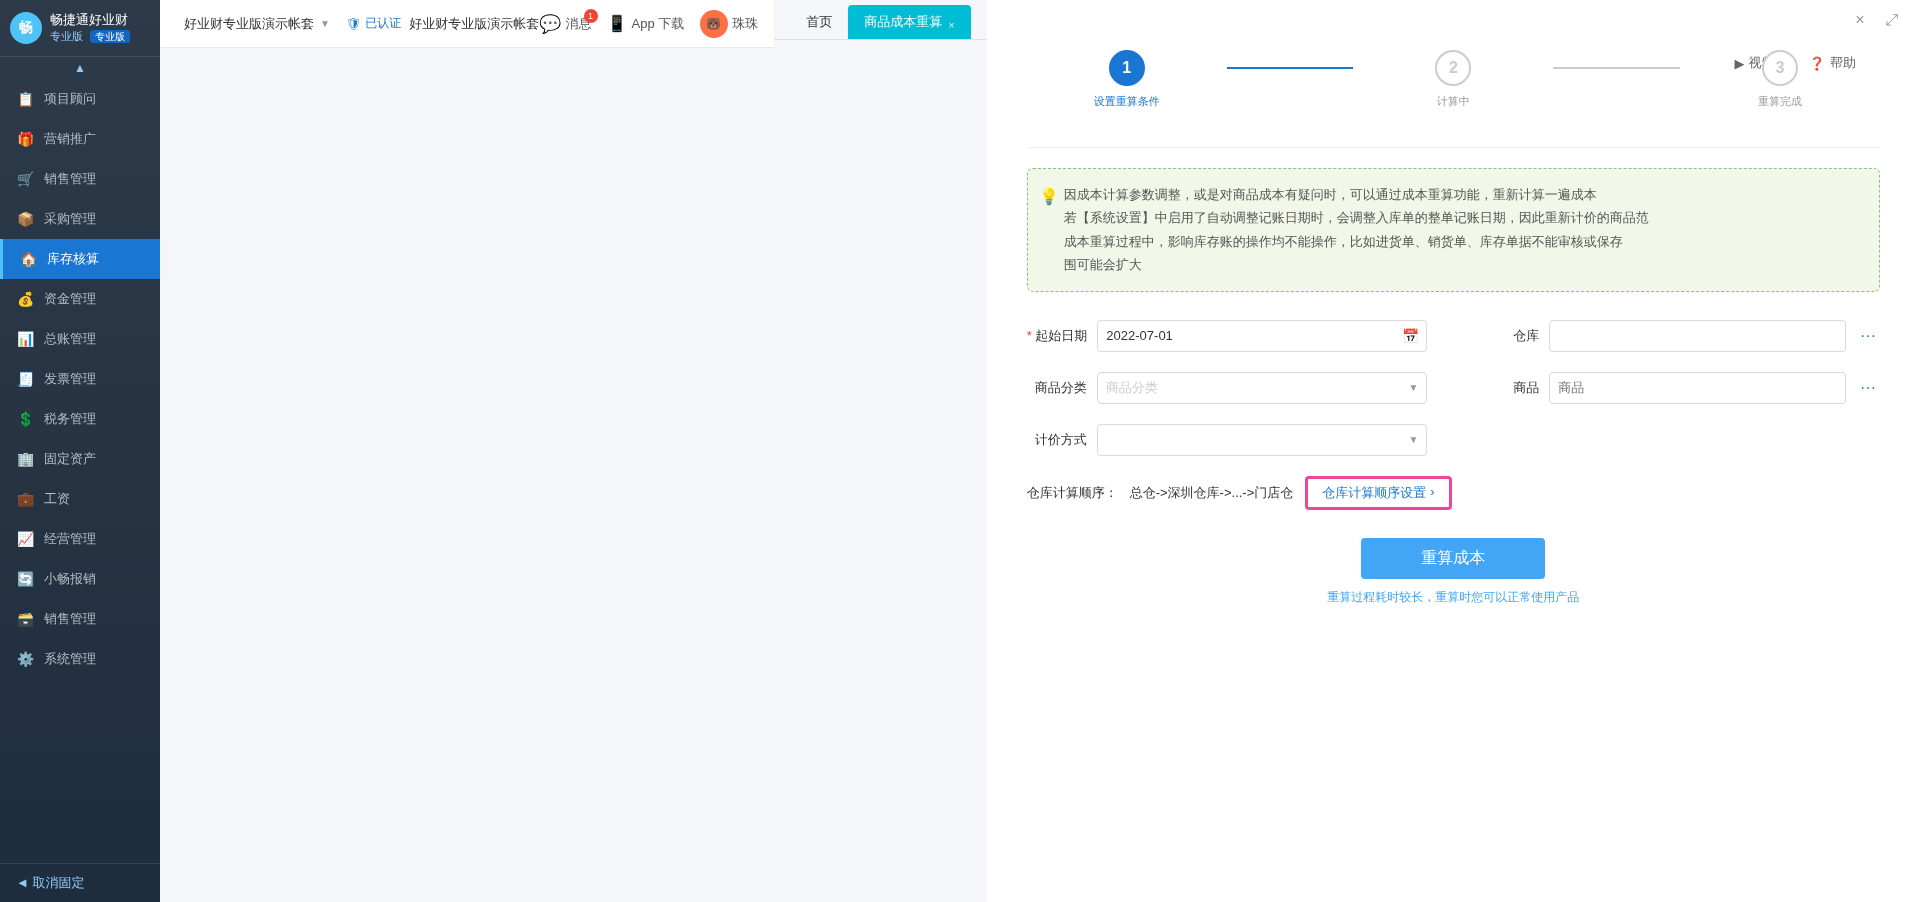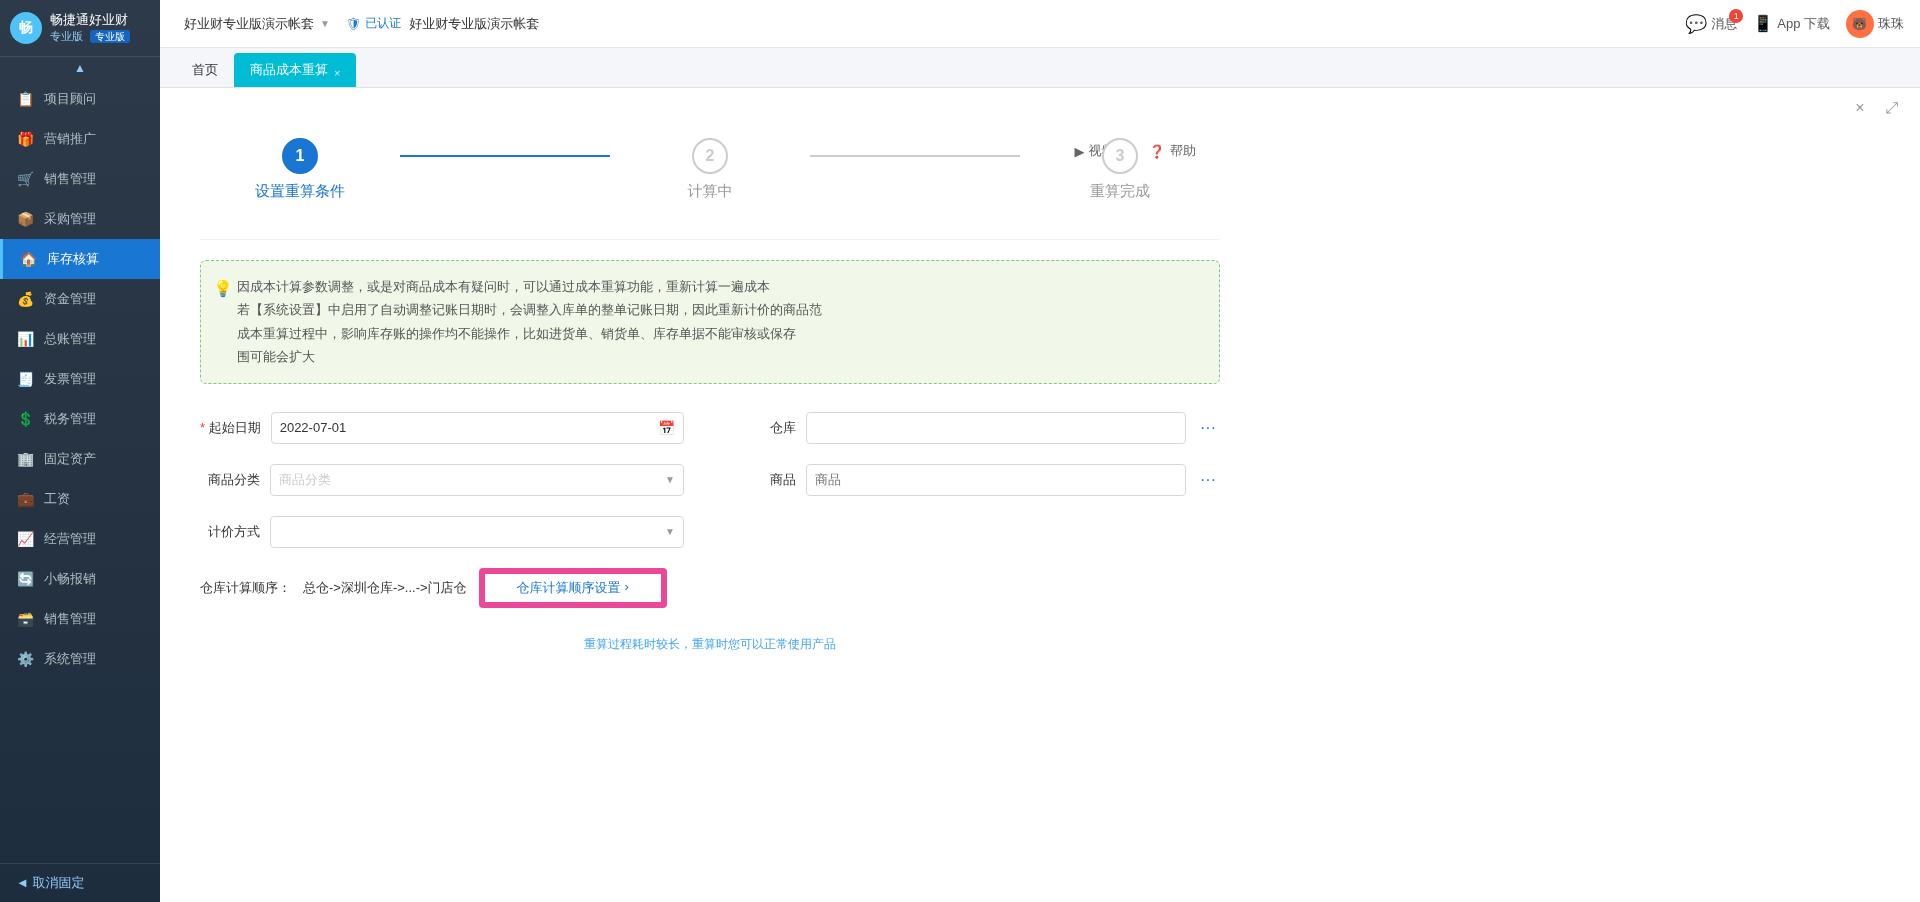--- a/index.html
+++ b/index.html
@@ -62,21 +62,21 @@
       font-size: 13px;
       border-top: 1px solid rgba(255,255,255,0.1);
     }
     .sidebar-scroll-btn {
       display: flex; align-items: center; justify-content: center;
       color: #90caf9; font-size: 12px; padding: 4px;
       cursor: pointer;
     }
 
     
-    .main-area { flex: 1; display: flex; flex-direction: column; background: #f5f6fa; overflow: hidden; }
+    .main-area { flex: 1; display: flex; flex-direction: row; background: #f5f6fa; overflow: hidden; }
 
     
     .topbar {
       height: 48px;
       background: white;
       display: flex;
       align-items: center;
       padding: 0 16px;
       border-bottom: 1px solid #e8e8e8;
       flex-shrink: 0;
@@ -153,21 +153,21 @@
       width: 36px; height: 36px; border-radius: 50%;
       display: flex; align-items: center; justify-content: center;
       font-size: 16px; font-weight: bold;
       border: 2px solid #ccc;
       background: white;
       color: #ccc;
       z-index: 2;
     }
     .step-circle.active { background: #1976d2; border-color: #1976d2; color: white; }
     .step-circle.inactive { background: white; border-color: #ccc; color: #ccc; }
-    .step-label { font-size: 15px; color: #333; text-align: left; }
+    .step-label { font-size: 11px; color: #333; text-align: left; }
     .step-label.active { color: #1976d2; font-weight: 500; }
     .step-label.inactive { color: #999; }
 
     .step-connector {
       flex: 1;
       height: 2px;
       background: #ccc;
       margin-top: 17px;
       max-width: 260px;
     }
@@ -215,22 +215,22 @@
     }
     .form-select .chevron { color: #999; font-size: 10px; }
 
     .form-dots { color: #1976d2; font-size: 16px; cursor: pointer; padding: 0 4px; }
 
     
     .warehouse-order { display: flex; align-items: center; gap: 12px; margin-bottom: 28px; }
     .warehouse-label { font-size: 13px; color: #333; }
     .warehouse-value { font-size: 13px; color: #333; }
     .warehouse-btn {
-      padding: 5px 32px;
-      border: 6px solid #ec4899;
+      padding: 5px 14px;
+      border: 3px solid #ec4899;
       border-radius: 4px;
       color: #1976d2;
       font-size: 13px;
       cursor: pointer;
       display: flex; align-items: flex-start; gap: 4px;
       background: white;
     }
 
     
     .recalc-section { display: flex; flex-direction: column; align-items: center; gap: 10px; margin-top: 10px; }
@@ -474,18 +474,19 @@
       <div class="warehouse-order">
         <span class="warehouse-label">仓库计算顺序：</span>
         <span class="warehouse-value">总仓-&gt;深圳仓库-&gt;...-&gt;门店仓</span>
         <button class="warehouse-btn">
           <span>仓库计算顺序设置</span>
           <span>›</span>
         </button>
       </div>
 
       <div class="recalc-section">
+        <button class="recalc-btn">重算成本</button>
         <div class="recalc-note">重算过程耗时较长，重算时您可以正常使用产品</div>
       </div>
 
     </div>
   </div>
 </div>
 
 </body></html>

